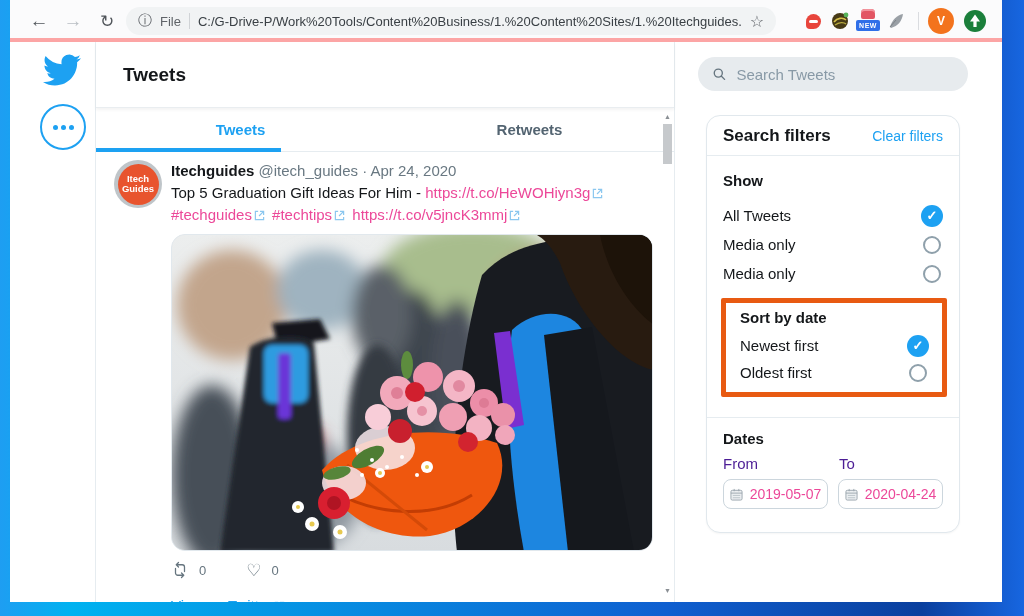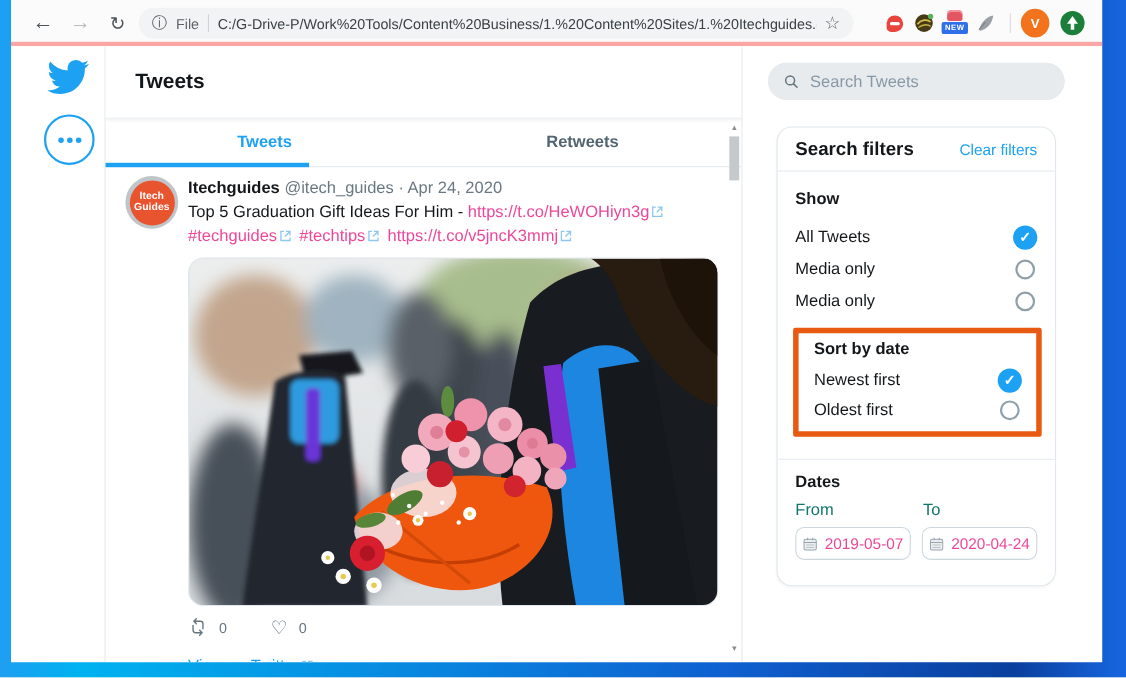--- a/index.html
+++ b/index.html
@@ -82,21 +82,21 @@
   .group{ padding:16px 16px 12px; }
   .group-title{ font-size:15px; font-weight:700; color:#14171a; margin-bottom:12px; }
   .opt{ display:flex; align-items:center; justify-content:space-between; height:29px; font-size:15px; color:#14171a; cursor:pointer; }
   .radio{ width:18px; height:18px; border:2px solid #8fa0ab; border-radius:50%; background:#fff; margin-right:2px; flex:none; cursor:pointer;}
   .radio.checked{ width:22px; height:22px; border:none; background:#1da1f2; color:#fff; display:flex; align-items:center; justify-content:center; margin-right:0; }
   .radio.checked::before{ content:"\2713"; font-size:13px; font-weight:700; }
   .sort-box{ margin:10px -4px 0 -2px; border:5px solid #e85a12; border-radius:2px; padding:6px 13px 6px 14px; }
   .sort-box .group-title{ margin-bottom:6px; }
   .sort-box .opt{ height:27px; }
   .dates{ margin-top:8px; border-top:1px solid #e6ecf0; padding:12px 16px 0; }
-  .date-labels{ display:flex; font-size:15px; color:#0f766e; margin:8px 0 7px; }
+  .date-labels{ display:flex; font-size:15px; color:#4c1d95; margin:8px 0 7px; }
   .date-labels span:first-child{ width:116px; }
   .date-inputs{ display:flex; gap:10px; }
   .date-box{ flex:1; height:30px; border:1px solid #ccd6dd; border-radius:8px; background:#fff; display:flex; align-items:center; justify-content:center; gap:7px; font-size:14px; color:#ec4899; cursor:pointer; }
 </style>
 </head>
 <body>
 
 <div class="desktop">
   <div class="browser">
 

